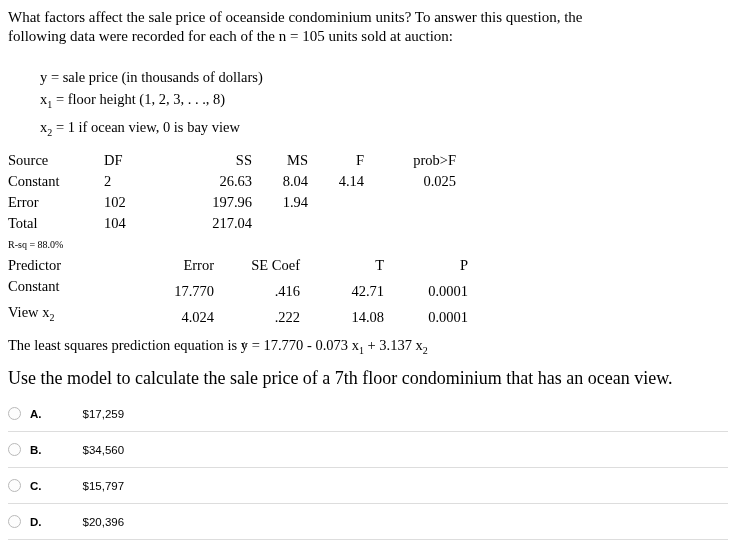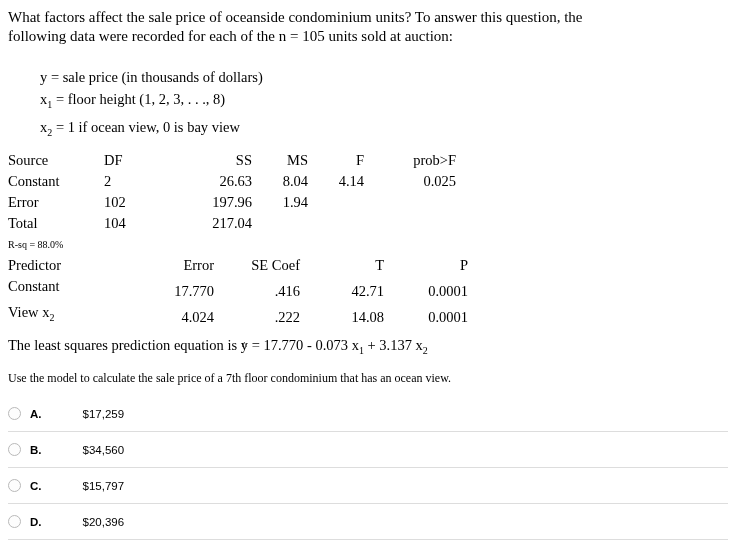--- a/index.html
+++ b/index.html
@@ -63,21 +63,21 @@
     position: absolute;
     left: 0;
     right: 0;
     top: 6px;
     text-align: center;
     font-size: 11px;
     line-height: 6px;
   }
   .question {
     margin-top: 10px;
-    font-size: 12px;
+    font-size: 18px;
     line-height: 19px;
   }
   .options {
     margin-top: 8px;
   }
   .option {
     display: flex;
     align-items: center;
     height: 35px;
     font-family: "Liberation Sans", sans-serif;

